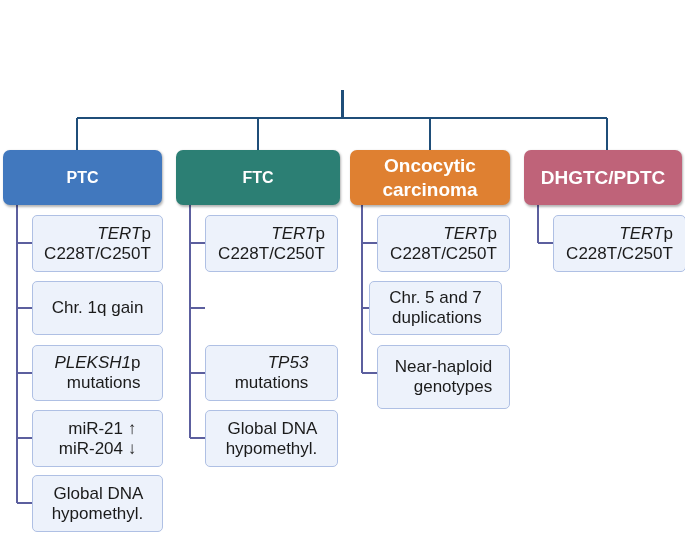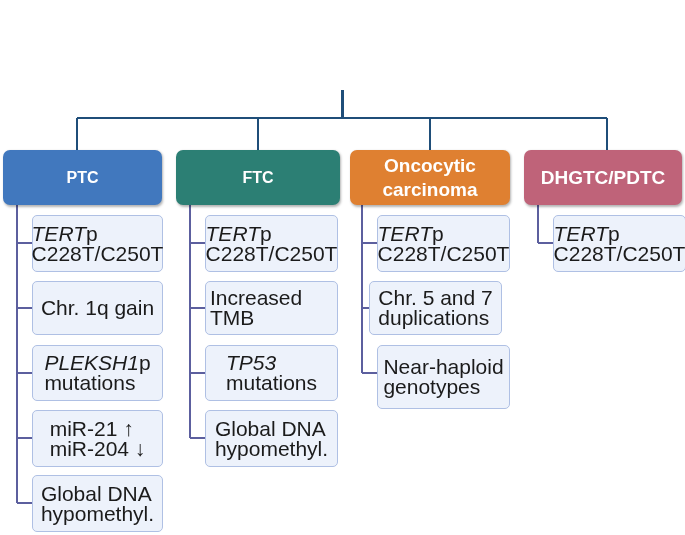--- a/index.html
+++ b/index.html
@@ -84,23 +84,23 @@
     border: 1px solid #AFC0E4;
     border-radius: 5px;
     box-sizing: border-box;
     display: flex;
     align-items: center;
     justify-content: center;
     z-index: 3;
   }
   .item-box .item-label {
     color: #1b1b1b;
-    font-size: 21px;
+    font-size: 17px;
     line-height: 20px;
-    text-align: left;
+    text-align: right;
     white-space: pre-line;
     padding: 0 4px;
   }
   .item-label i { font-style: italic; }
 </style>
 </head>
 <body>
 
 <div id="diagram">
 
@@ -173,23 +173,20 @@
   </div>
 
   <div class="cat-box" style="left:176px; top:150px; width:164px; height:55px; background:#2C7F74;">
     <span class="cat-label">FTC</span>
   </div>
 
   <div class="item-box" style="left:205px; top:215px; width:133px; height:57px;">
     <span class="item-label"><i>TERT</i>p
 C228T/C250T</span>
   </div>
-  <div class="item-box" style="left:205px; top:281px; width:133px; height:54px;">
-    <span class="item-label">Increased TMB</span>
-  </div>
   <div class="item-box" style="left:205px; top:345px; width:133px; height:56px;">
     <span class="item-label"><i>TP53</i>
 mutations</span>
   </div>
   <div class="item-box" style="left:205px; top:410px; width:133px; height:57px;">
     <span class="item-label">Global DNA
 hypomethyl.</span>
   </div>
 
   <div class="cat-box small-label" style="left:350px; top:150px; width:160px; height:55px; background:#DF8031;">

